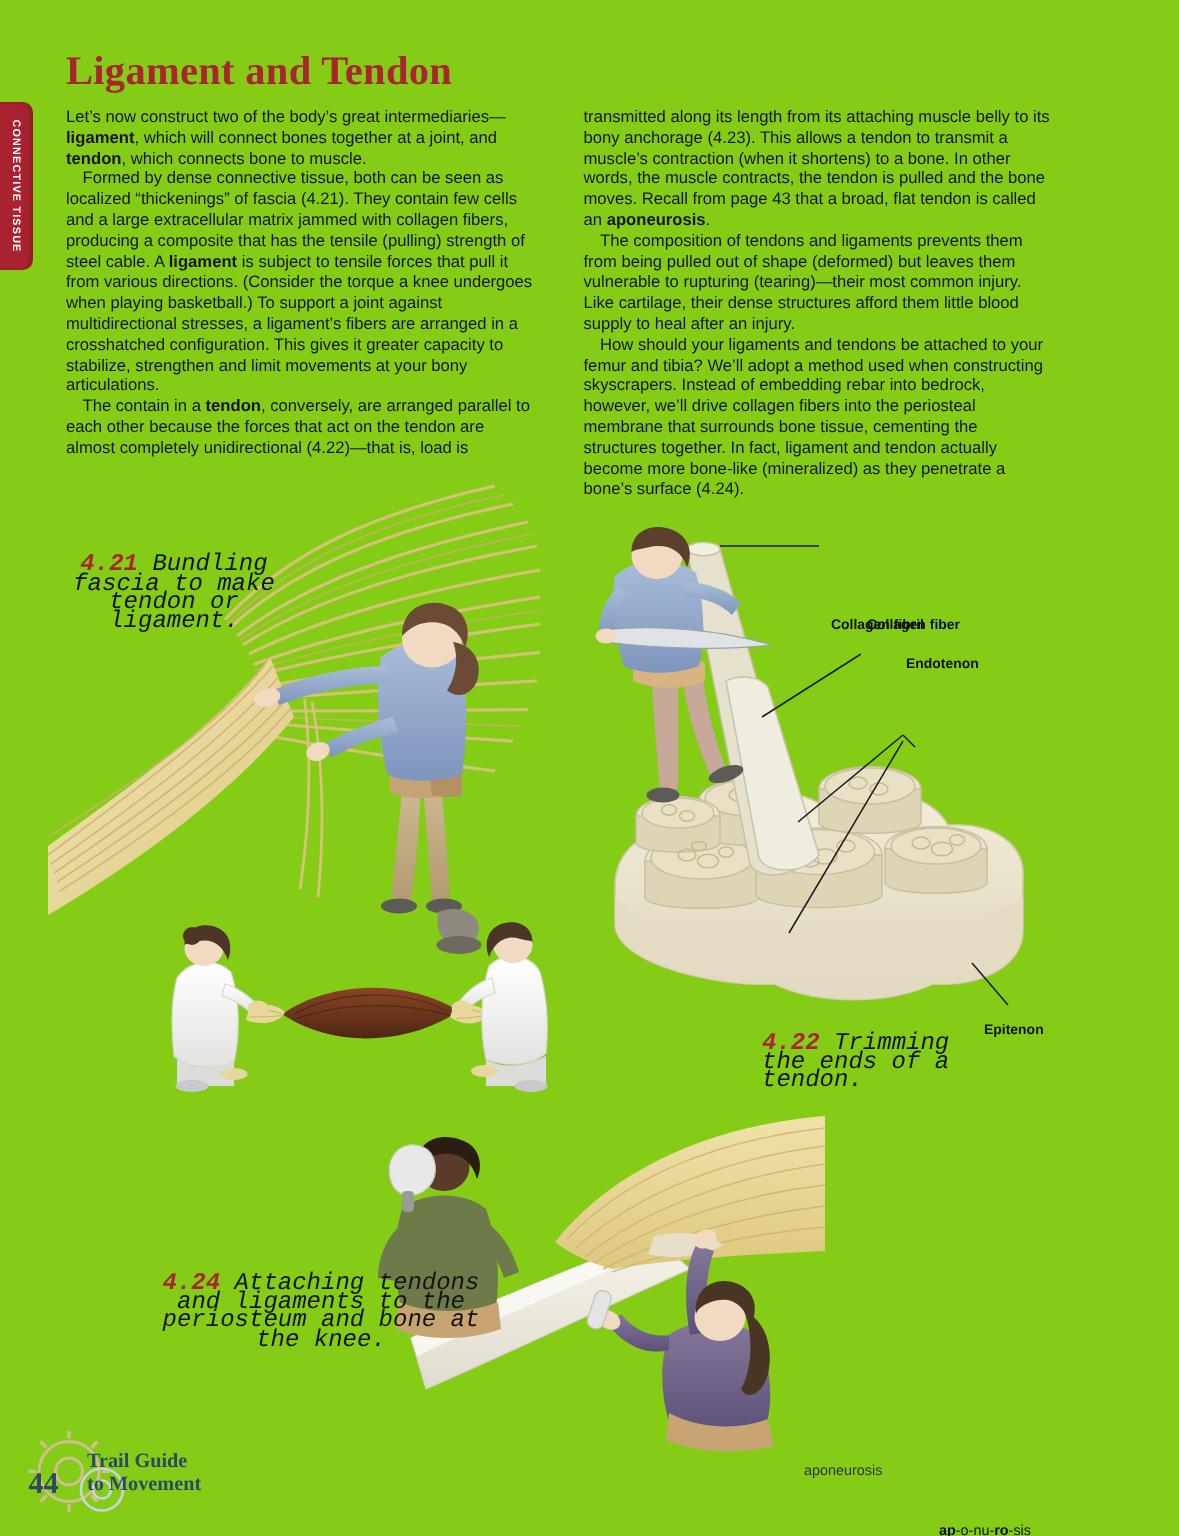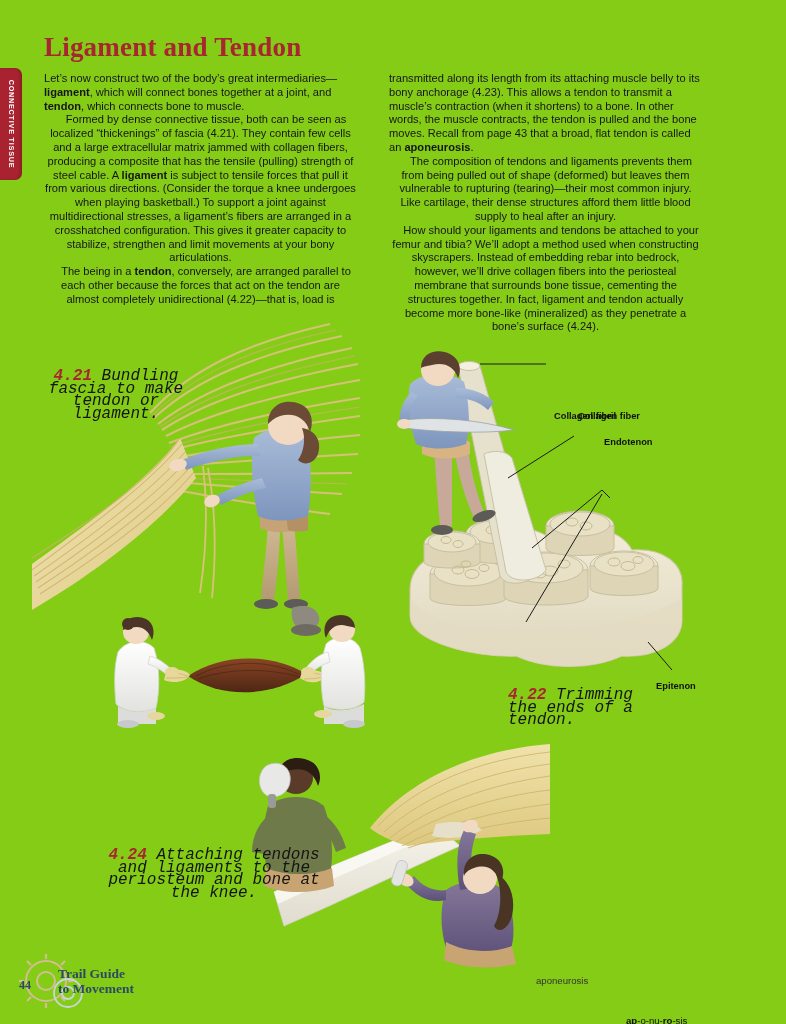--- a/index.html
+++ b/index.html
@@ -30,39 +30,39 @@
   }
   
   .col{
     position:absolute;top:72px;width:313px;
     font-size:11.1px;line-height:13.8px;color:#161616;
     text-align:left;font-family:"Liberation Sans",sans-serif;
   }
   .col.left{left:44px;}
   .col.right{left:389px;}
   .col p{margin:0 0 0 0;}
-  .col p + p{text-indent:11px;text-align:center;}
+  .col p + p{text-indent:11px;}
   .col b{font-weight:bold;}
   
   .figures{position:absolute;left:0;top:318px;width:786px;height:650px;}
   .fig-cap{
     position:absolute;font-style:italic;font-size:16px;line-height:12.6px;
     color:#141414;font-family:Liberation Mono, monospace;
   }
   .fig-cap .num{color:#a72630;font-weight:bold;font-style:italic;}
   .cap-center{text-align:center;}
   .lbl{
     position:absolute;font-size:9.3px;color:#111;font-weight:bold;
     font-family:"Liberation Sans",sans-serif;white-space:nowrap;
   }
   
   .footer-pg{
     position:absolute;left:19px;top:978px;
     font-family:"Liberation Serif",serif;font-weight:bold;
-    font-size:12px;color:#2d4a63;
+    font-size:20px;color:#2d4a63;
   }
   .footer-brand{
     position:absolute;left:58px;top:966px;
     font-family:"Liberation Serif",serif;font-weight:bold;
     font-size:13.5px;line-height:15px;color:#2d4a63;
   }
   .pron-word{
     position:absolute;left:536px;top:975px;
     font-size:9.6px;color:#333;font-family:"Liberation Sans",sans-serif;
   }
@@ -80,21 +80,21 @@
 
   <div class="side-tab">
     <span>CONNECTIVE TISSUE</span>
   </div>
 
   <div class="title">Ligament and Tendon</div>
 
   <div class="col left" id="col-left">
       <p><span>Let’s now construct two of the body’s great intermediaries—</span><b>ligament</b><span>, which will connect bones together at a joint, and </span><b>tendon</b><span>, which connects bone to muscle.</span></p>
       <p><span>Formed by dense connective tissue, both can be seen as localized “thickenings” of fascia (4.21). They contain few cells and a large extracellular matrix jammed with collagen fibers, producing a composite that has the tensile (pulling) strength of steel cable. A </span><b>ligament</b><span> is subject to tensile forces that pull it from various directions. (Consider the torque a knee undergoes when playing basketball.) To support a joint against multidirectional stresses, a ligament’s fibers are arranged in a crosshatched configuration. This gives it greater capacity to stabilize, strengthen and limit movements at your bony articulations.</span></p>
-      <p><span>The being in a </span><b>tendon</b><span>, conversely, are arranged parallel to each other because the forces that act on the tendon are almost completely unidirectional (4.22)—that is, load is</span></p>
+      <p><span>The contain in a </span><b>tendon</b><span>, conversely, are arranged parallel to each other because the forces that act on the tendon are almost completely unidirectional (4.22)—that is, load is</span></p>
     </div>
   <div class="col right" id="col-right">
       <p><span>transmitted along its length from its attaching muscle belly to its bony anchorage (4.23). This allows a tendon to transmit a muscle’s contraction (when it shortens) to a bone. In other words, the muscle contracts, the tendon is pulled and the bone moves. Recall from page 43 that a broad, flat tendon is called an </span><b>aponeurosis</b><span>.</span></p>
       <p><span>The composition of tendons and ligaments prevents them from being pulled out of shape (deformed) but leaves them vulnerable to rupturing (tearing)—their most common injury. Like cartilage, their dense structures afford them little blood supply to heal after an injury.</span></p>
       <p><span>How should your ligaments and tendons be attached to your femur and tibia? We’ll adopt a method used when constructing skyscrapers. Instead of embedding rebar into bedrock, however, we’ll drive collagen fibers into the periosteal membrane that surrounds bone tissue, cementing the structures together. In fact, ligament and tendon actually become more bone-like (mineralized) as they penetrate a bone’s surface (4.24).</span></p>
     </div>
 
   <div class="figures">
 
     <svg style="position:absolute;left:30px;top:0px;" width="330" height="300" viewBox="0 0 330 300">

